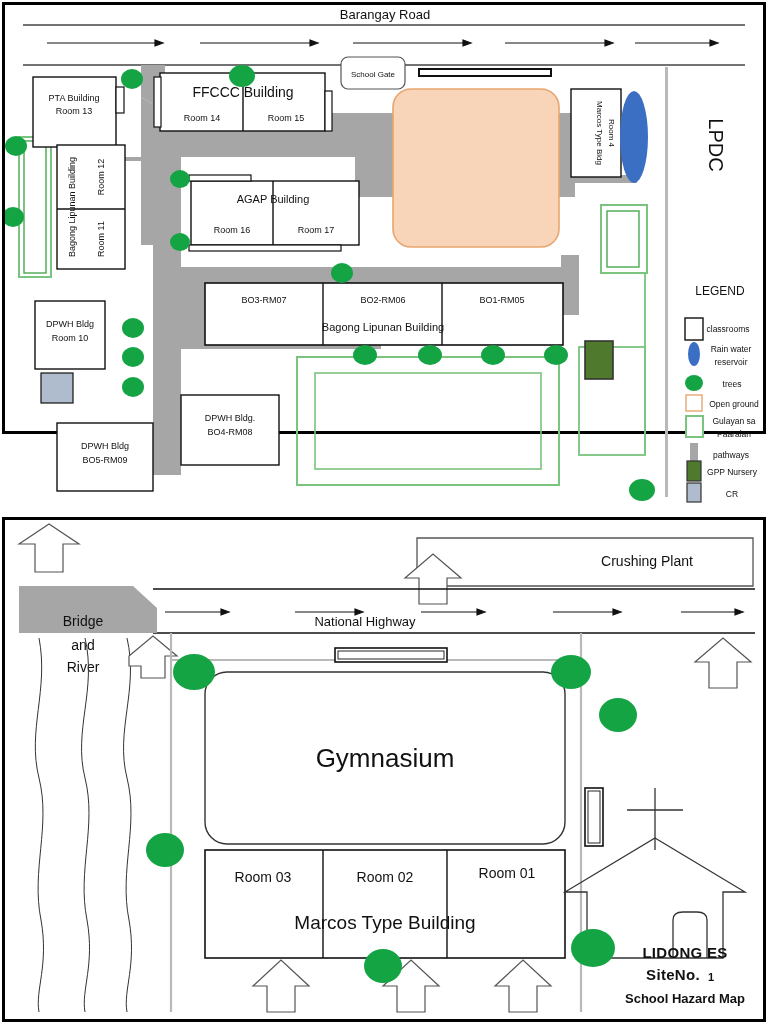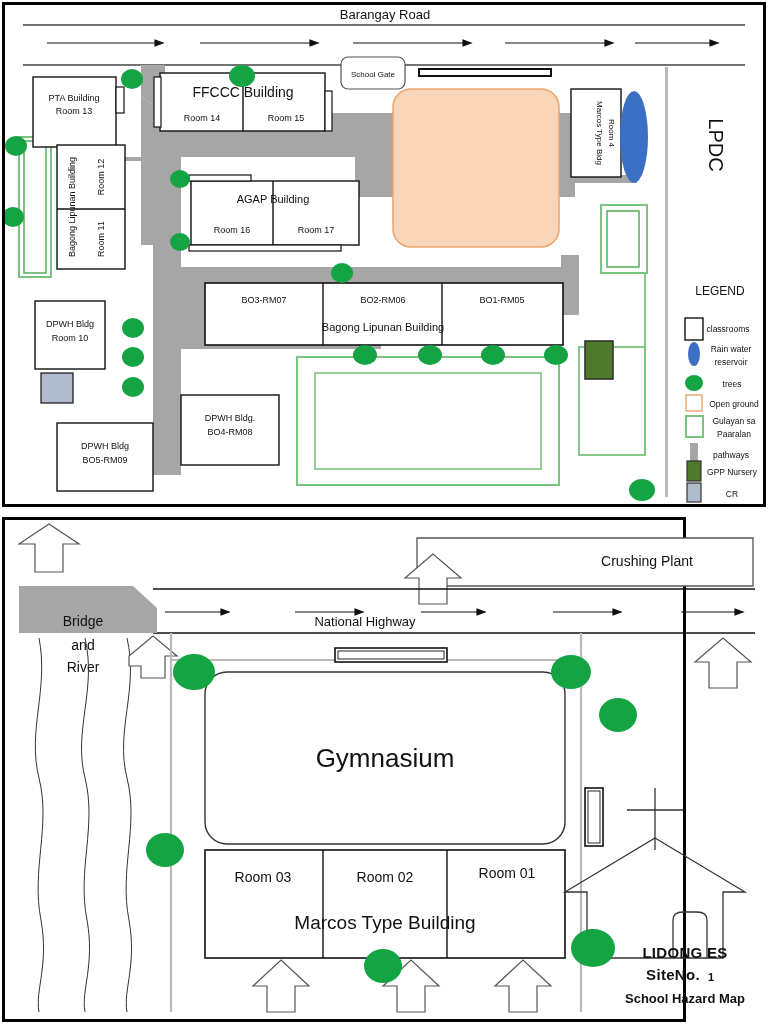--- a/index.html
+++ b/index.html
@@ -7,22 +7,22 @@
   body{
     width:768px;height:1024px;
     font-family:"Liberation Sans", sans-serif;
     color:#111;
     overflow:hidden;
     position:relative;
   }
   #root{position:relative;width:768px;height:1024px;}
 
   .panel{position:absolute;box-sizing:border-box;background:#fff;border:3px solid #000;}
-  #panel-top{left:2px;top:2px;width:764px;height:505px;}
-  #panel-bottom{left:2px;top:517px;width:684px;height:505px;}
+  #panel-top{left:2px;top:2px;width:764px;height:432px;}
+  #panel-bottom{left:2px;top:517px;width:764px;height:505px;}
 
   .svgwrap{position:absolute;left:0;top:0;width:100%;height:100%;}
   svg{display:block;}
 
   text{font-family:"Liberation Sans", sans-serif;fill:#111;}
   .lbl{font-size:9px;}
   .lbl-sm{font-size:8px;}
   .lbl-md{font-size:11px;}
   .lbl-lg{font-size:14px;}
   .lbl-xl{font-size:20px;}

